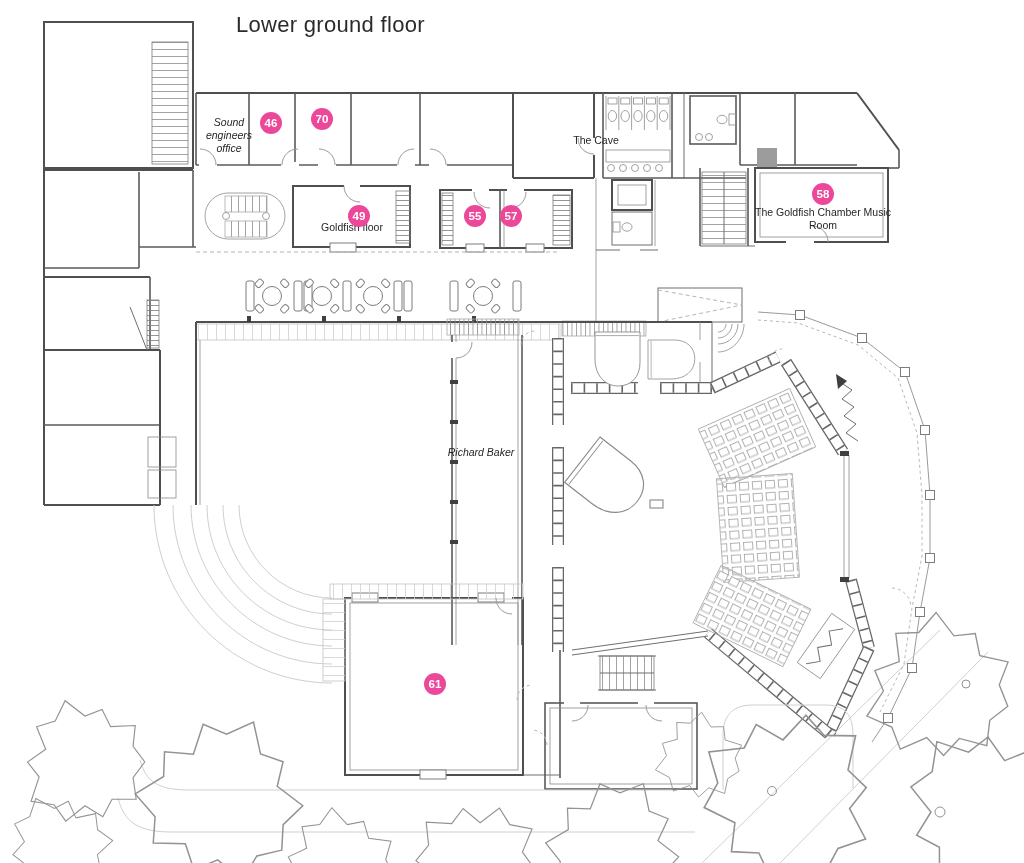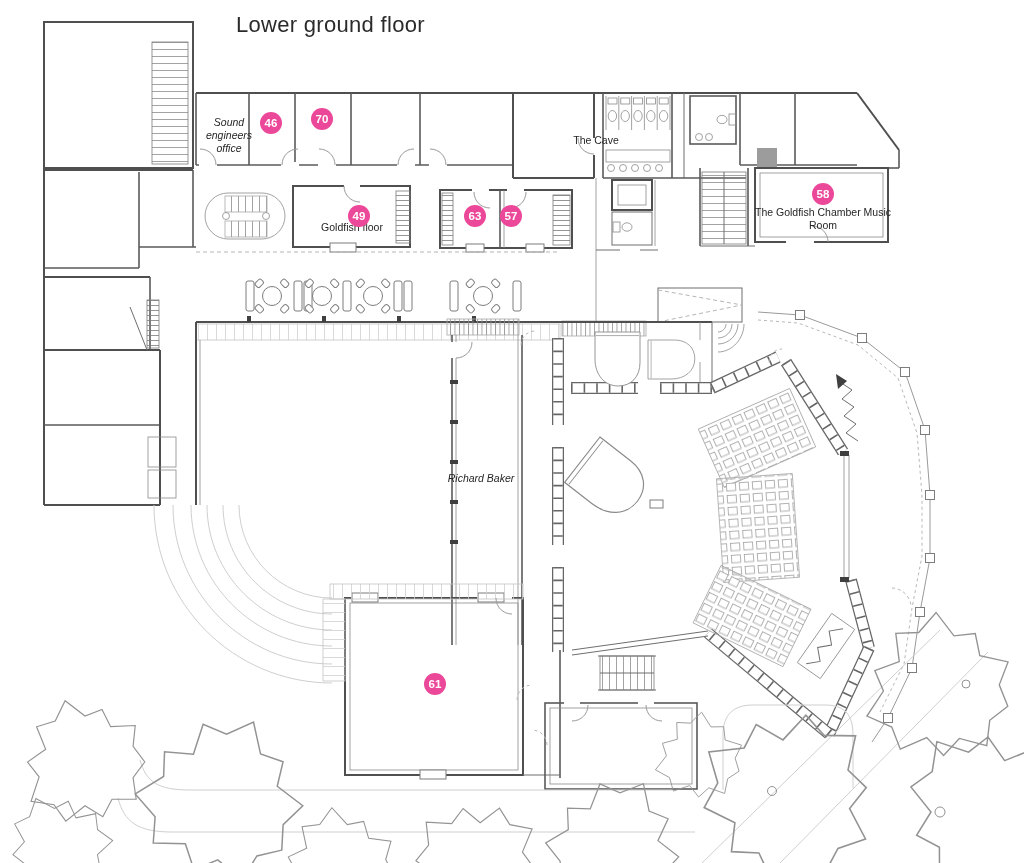--- a/index.html
+++ b/index.html
@@ -423,25 +423,25 @@
       <circle cx="966" cy="684" r="4" class="tree"></circle>
       <circle cx="940" cy="812" r="5" class="tree"></circle>
     </g>
   </g>
 </svg>
 
 <div class="title">Lower ground floor</div>
 
 <div class="lbl left" style="left:200px;top:116px;width:58px;">Sound engineers office</div>
 <div class="lbl center nowrap" style="left:560px;top:134px;margin-left:36px;">The Cave</div>
-<div class="lbl center nowrap italic" style="left:481px;top:446px;margin-top:26px;">Richard Baker</div>
+<div class="lbl center nowrap italic" style="left:481px;top:446px;">Richard Baker</div>
 <div class="lbl center nowrap" style="left:352px;top:221px;">Goldfish floor</div>
 <div class="lbl center" style="left:823px;top:206px;width:140px;">The Goldfish Chamber Music Room</div>
 
 <div class="marker" style="left:260px;top:112px;">46</div>
 <div class="marker" style="left:311px;top:108px;">70</div>
 <div class="marker" style="left:341px;top:205px;margin-left:7px;">49</div>
-<div class="marker" style="left:464px;top:205px;">63</div>
+<div class="marker" style="left:464px;top:205px;">55</div>
 <div class="marker" style="left:500px;top:205px;">57</div>
 <div class="marker" style="left:812px;top:183px;">58</div>
 <div class="marker" style="left:424px;top:673px;">61</div>
 
 </div>
 
 </body></html>

